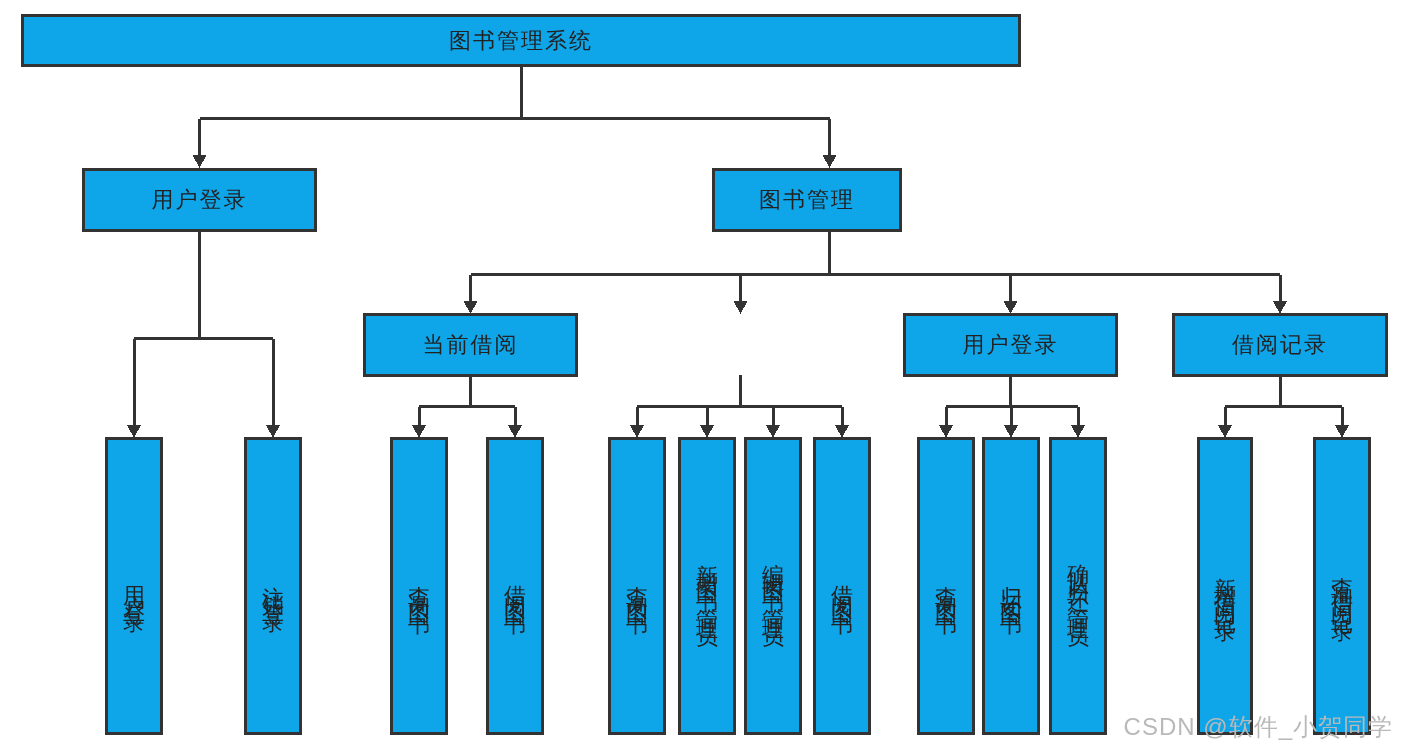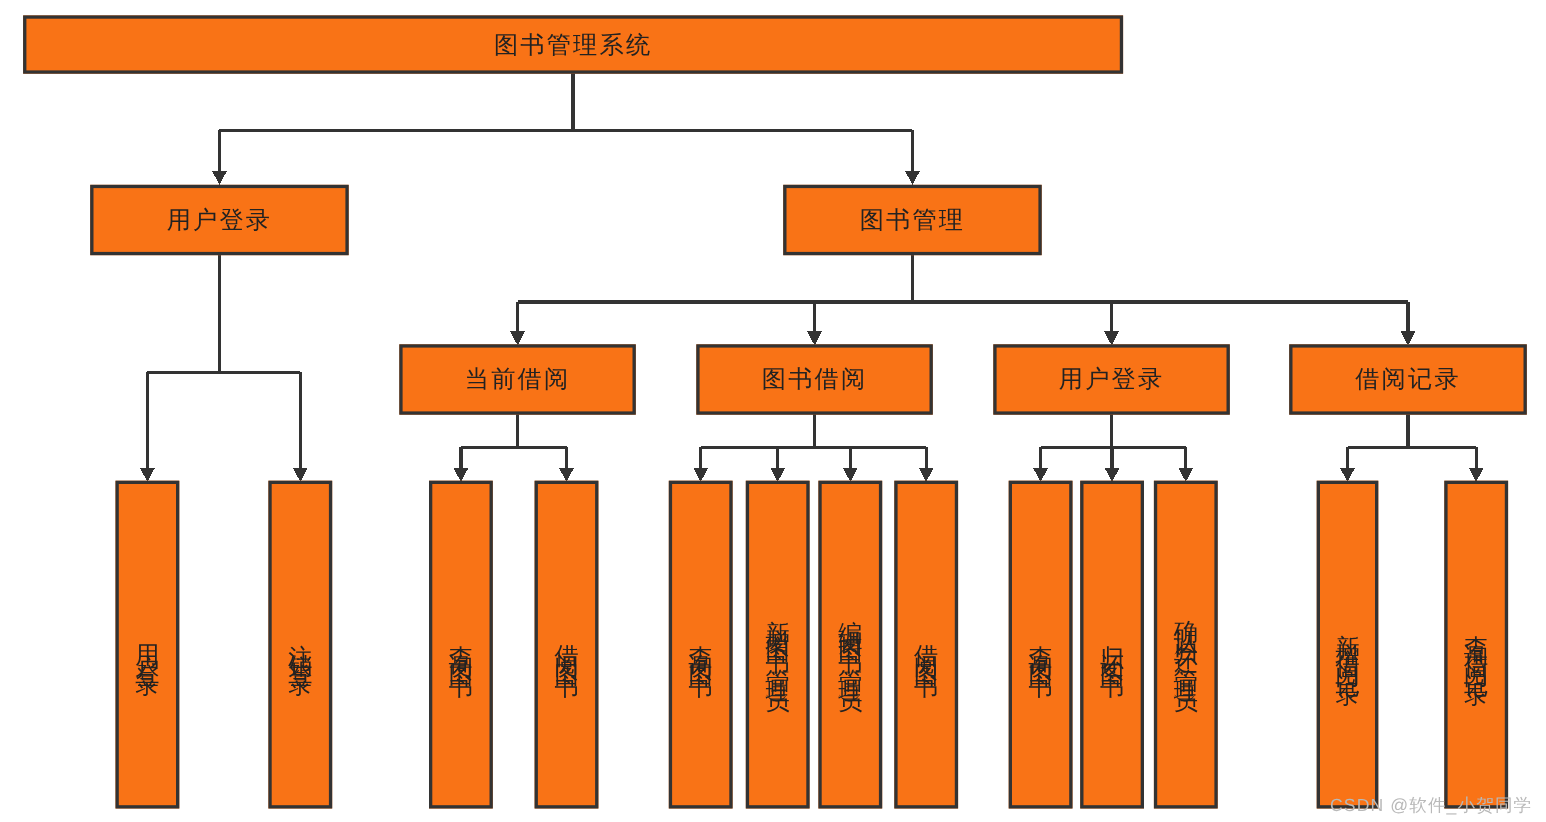--- a/index.html
+++ b/index.html
@@ -5,48 +5,48 @@
   html,body{margin:0;padding:0;background:#fff;}
   #stage{
     position:relative;width:1405px;height:747px;background:var(--bg,#fff);
     font-family:"Liberation Sans",sans-serif;overflow:hidden;
   }
   #connectors{position:absolute;left:0;top:0;width:1405px;height:747px;shape-rendering:crispEdges;}
   #connectors path{stroke:var(--line,#333);stroke-width:3;fill:none;}
   #connectors polygon{fill:var(--line,#333);stroke:none;}
   .node{
     position:absolute;box-sizing:border-box;border:3px solid var(--line,#333);
-    background:#f97316;display:flex;align-items:center;justify-content:center;
+    background:#0ea5e9;display:flex;align-items:center;justify-content:center;
   }
   .node .lbl{
     font-size:22px;letter-spacing:2px;color:var(--text,#222);white-space:nowrap;
   }
   .leaf .lbl{
     writing-mode:vertical-rl;text-orientation:mixed;letter-spacing:9px;
     line-height:1;font-size:22px;color:var(--text,#222);white-space:normal;
   }
   
   .n-root{left:21px;top:14px;width:1000px;height:53px;}
   
   .n-user-login{left:82px;top:168px;width:235px;height:64px;}
-  .n-book-mgmt{left:712px;top:168px;width:235px;height:64px;}
+  .n-book-mgmt{left:712px;top:168px;width:190px;height:64px;}
   
   .n-new-book{left:363px;top:313px;width:215px;height:64px;}
   .n-book-borrow{left:633px;top:313px;width:215px;height:64px;}
   .n-cur-borrow{left:903px;top:313px;width:215px;height:64px;}
   .n-borrow-rec{left:1172px;top:313px;width:216px;height:64px;}
   
   .leaf{top:437px;height:298px;width:58px;}
   .l1{left:105px;} .l2{left:244px;}
   .l3{left:390px;} .l4{left:486px;}
   .l5{left:608px;} .l6{left:678px;} .l7{left:744px;} .l8{left:813px;}
   .l9{left:917px;} .l10{left:982px;} .l11{left:1049px;}
   .l12{left:1197px;width:56px;} .l13{left:1313px;}
   .watermark{
-    position:absolute;right:12px;bottom:4px;font-size:16px;letter-spacing:1px;
+    position:absolute;right:12px;bottom:4px;font-size:24px;letter-spacing:1px;
     color:var(--wm,#b9b9b9);z-index:5;white-space:nowrap;
   }
 </style>
 </head>
 <body>
 
 <div id="stage" style="--line: #333333; --text: #222222; --wm: #b9b9b9; --bg: #ffffff;">
 
   <svg id="connectors" viewBox="0 0 1405 747" xmlns="http://www.w3.org/2000/svg">
     <g>
@@ -98,23 +98,20 @@
   <div class="node n-user-login">
     <span class="lbl">用户登录</span>
   </div>
   <div class="node n-book-mgmt">
     <span class="lbl">图书管理</span>
   </div>
 
   <div class="node n-new-book">
     <span class="lbl">当前借阅</span>
   </div>
-  <div class="node n-book-borrow">
-    <span class="lbl">图书借阅</span>
-  </div>
   <div class="node n-cur-borrow">
     <span class="lbl">用户登录</span>
   </div>
   <div class="node n-borrow-rec">
     <span class="lbl">借阅记录</span>
   </div>
 
   <div class="node leaf l1">
     <span class="lbl">用户登录</span>
   </div>

